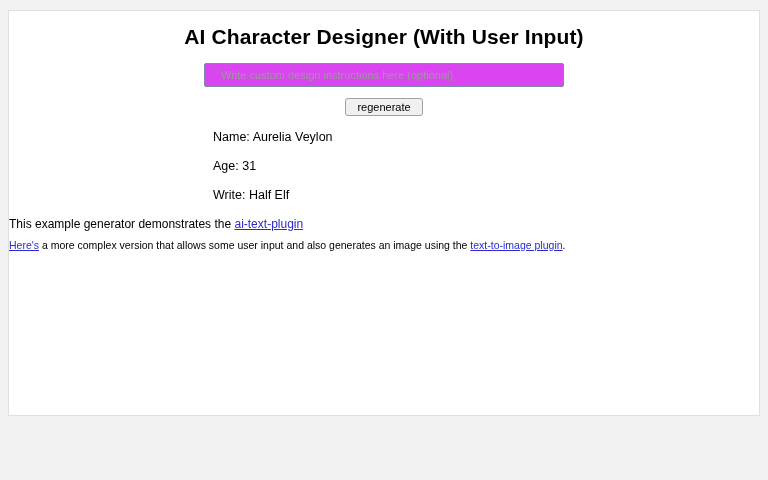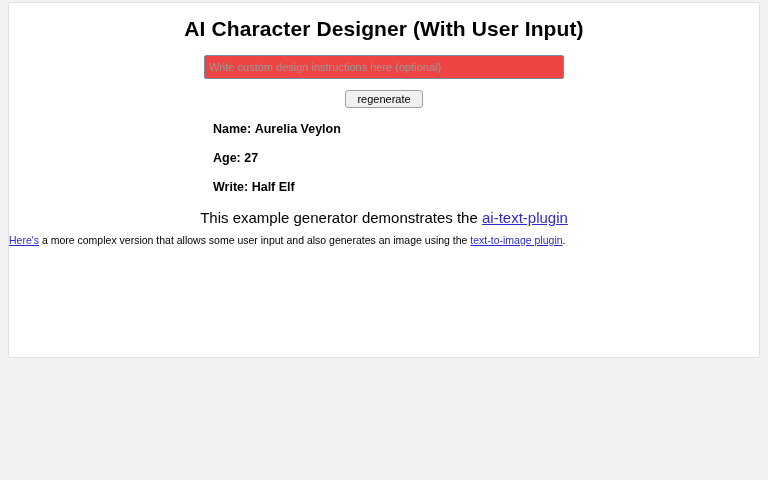--- a/index.html
+++ b/index.html
@@ -9,23 +9,23 @@
   body {
     width: 768px;
     height: 480px;
     background: #f2f2f2;
     font-family: "Liberation Sans", sans-serif;
     overflow: hidden;
   }
   .page {
     position: absolute;
     left: 8px;
-    top: 2px;
+    top: 10px;
     width: 752px;
-    height: 356px;
+    height: 406px;
     background: #ffffff;
     border: 1px solid #e0e0e0;
     box-sizing: border-box;
     overflow: hidden;
   }
   .content {
     width: 100%;
     padding-top: 14px;
     box-sizing: border-box;
   }
@@ -38,28 +38,28 @@
     letter-spacing: 0.1px;
   }
   .input-row {
     margin-top: 14px;
     text-align: center;
   }
   .design-input {
     width: 360px;
     height: 24px;
     box-sizing: border-box;
-    padding: 3px 4px;
+    padding: 3px 16px;
     font-family: "Liberation Sans", sans-serif;
     font-size: 11px;
     color: #000000;
     border: 1px solid #7a8aa8;
     border-radius: 2px;
     outline: none;
-    background: #ef4444;
+    background: #d946ef;
   }
   .design-input::placeholder {
     color: #9a9a9a;
   }
   .button-row {
     margin-top: 10px;
     text-align: center;
   }
   .regen-button {
     font-family: "Liberation Sans", sans-serif;
@@ -75,29 +75,29 @@
     margin-top: 14px;
     padding-left: 204px;
   }
   .field {
     font-size: 12.5px;
     color: #000000;
     margin: 0 0 14px 0;
     line-height: 1.2;
   }
   .field .label {
-    font-weight: bold;
+    font-weight: normal;
   }
   .field .value {
-    font-weight: bold;
+    font-weight: normal;
   }
   .note {
     margin-top: 0;
-    text-align: center;
-    font-size: 15px;
+    text-align: left;
+    font-size: 12px;
     color: #000000;
   }
   .footer {
     margin-top: 8px;
     font-size: 10.5px;
     color: #000000;
   }
   a.link {
     color: #2a2ad0;
     text-decoration: underline;
@@ -119,21 +119,21 @@
       <button class="regen-button">regenerate</button>
     </div>
 
     <div class="fields">
       <p class="field">
         <span class="label">Name:</span>
         <span class="value">Aurelia Veylon</span>
       </p>
       <p class="field">
         <span class="label">Age:</span>
-        <span class="value">27</span>
+        <span class="value">31</span>
       </p>
       <p class="field">
         <span class="label">Write:</span>
         <span class="value">Half Elf</span>
       </p>
     </div>
 
     <div class="note">
       <span>This example generator demonstrates the </span><a class="link" href="#">ai-text-plugin</a>
     </div>

